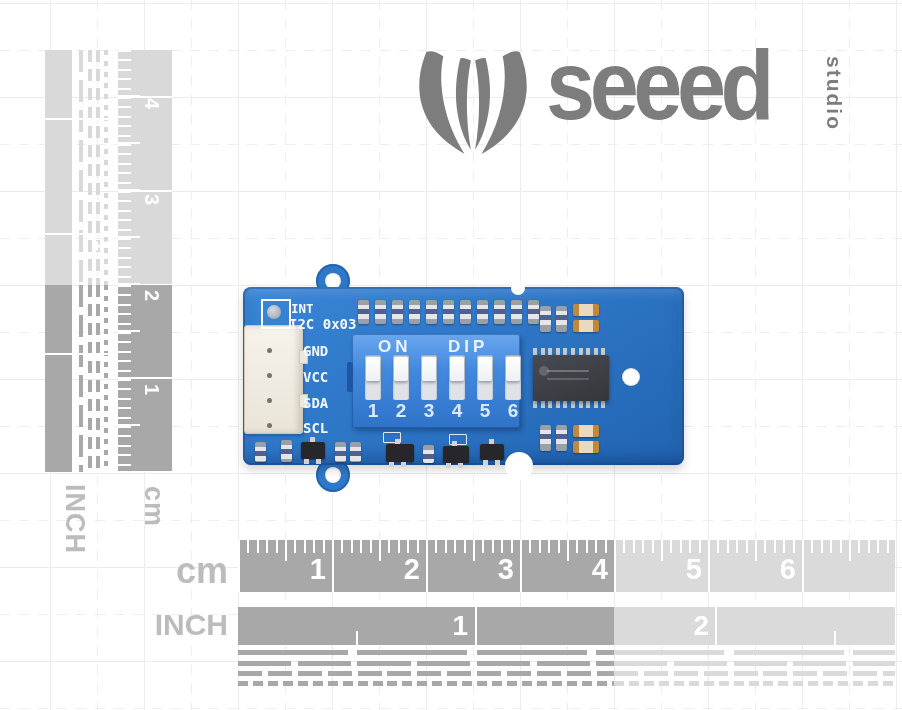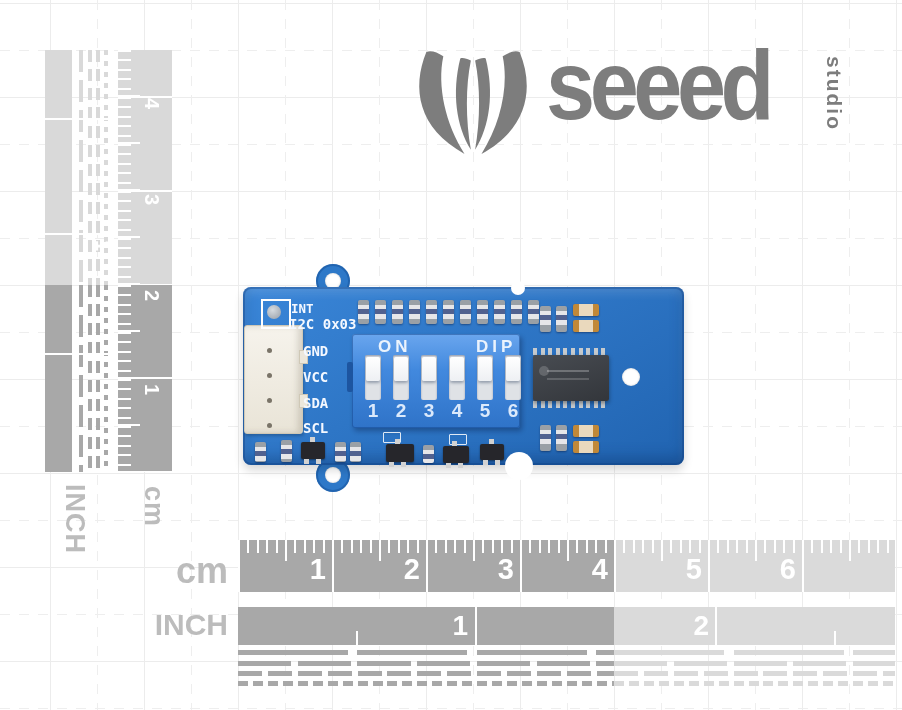--- a/index.html
+++ b/index.html
@@ -245,21 +245,21 @@
     <div class="silk" style="left:48px;top:14px;font-size:12.5px">INT</div>
     <div class="silk" style="left:46px;top:29px;font-size:14px">I2C 0x03</div>
     <div class="silk" style="left:60px;top:56px;font-size:14px">GND</div>
     <div class="silk" style="left:60px;top:82px;font-size:14px">VCC</div>
     <div class="silk" style="left:60px;top:108px;font-size:14px">SDA</div>
     <div class="silk" style="left:60px;top:133px;font-size:14px">SCL</div>
 
     <div class="dip">
       <div class="dip-notch"></div>
       <div class="dip-word" style="left:26px">ON</div>
-      <div class="dip-word" style="left:124px">DIP</div>
+      <div class="dip-word" style="left:96px">DIP</div>
       <div class="slot" style="left:13px">
           <i></i>
         </div>
       <div class="slot" style="left:41px">
           <i></i>
         </div>
       <div class="slot" style="left:69px">
           <i></i>
         </div>
       <div class="slot" style="left:97px">

